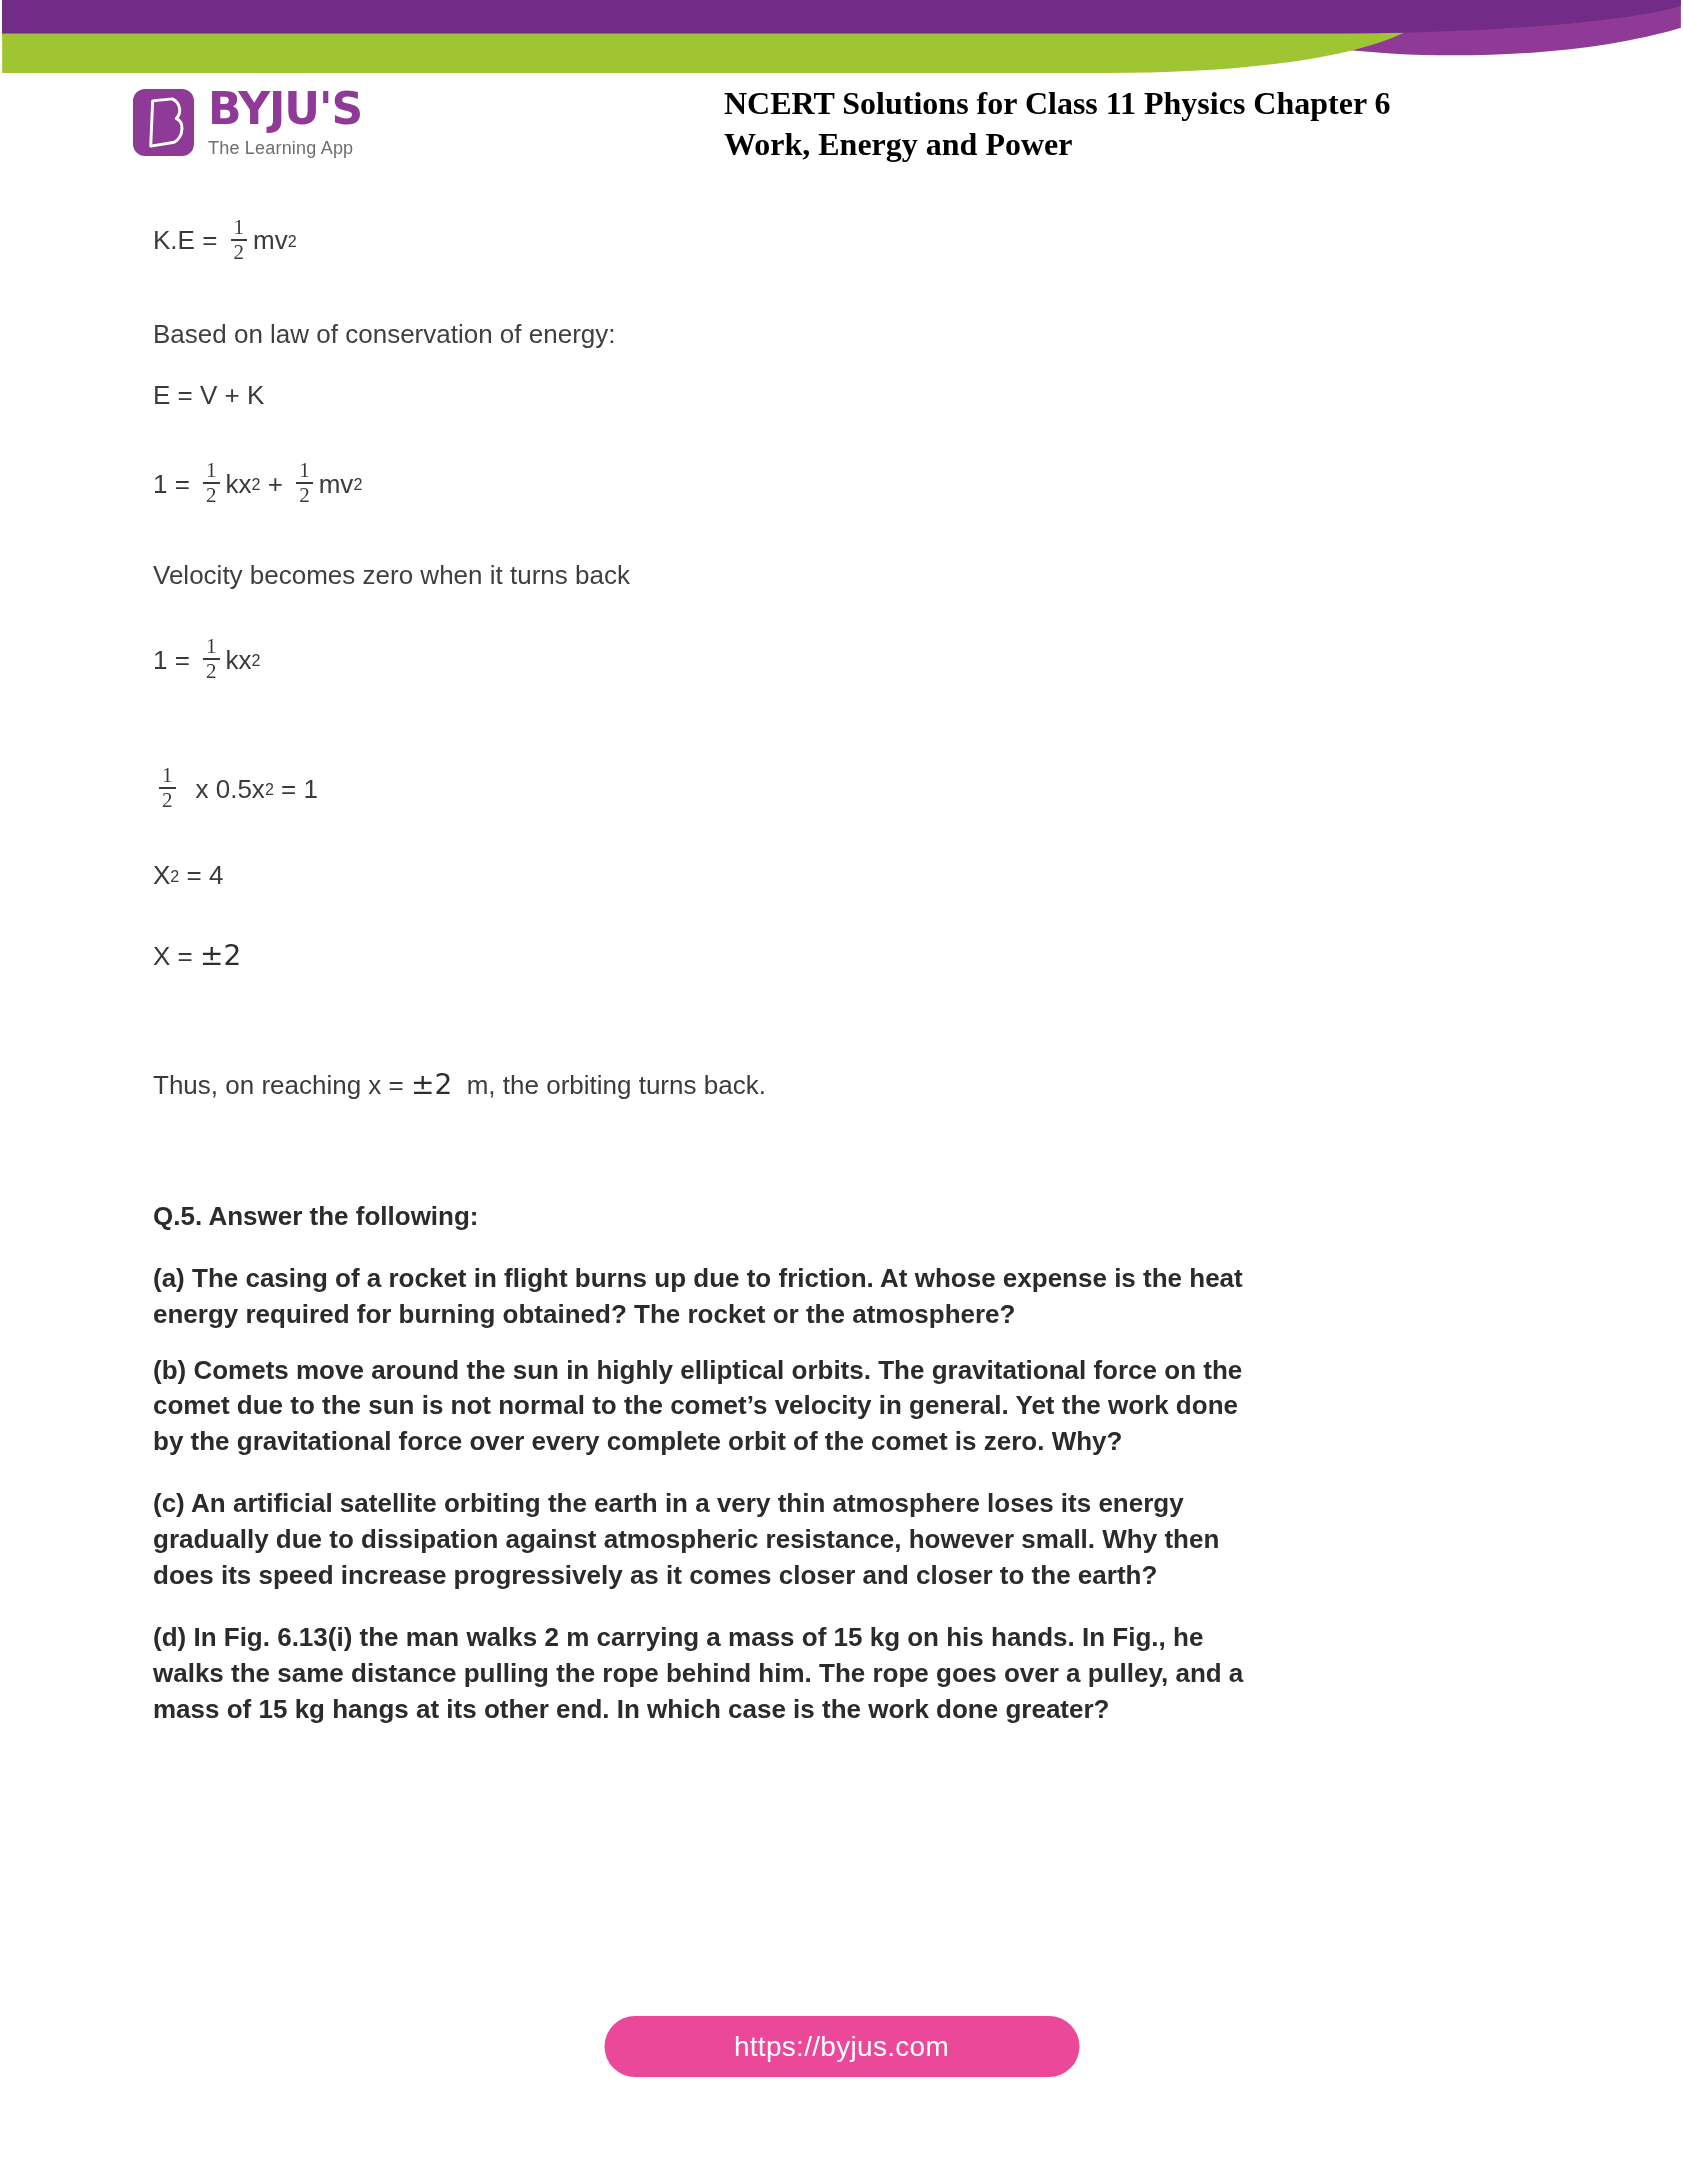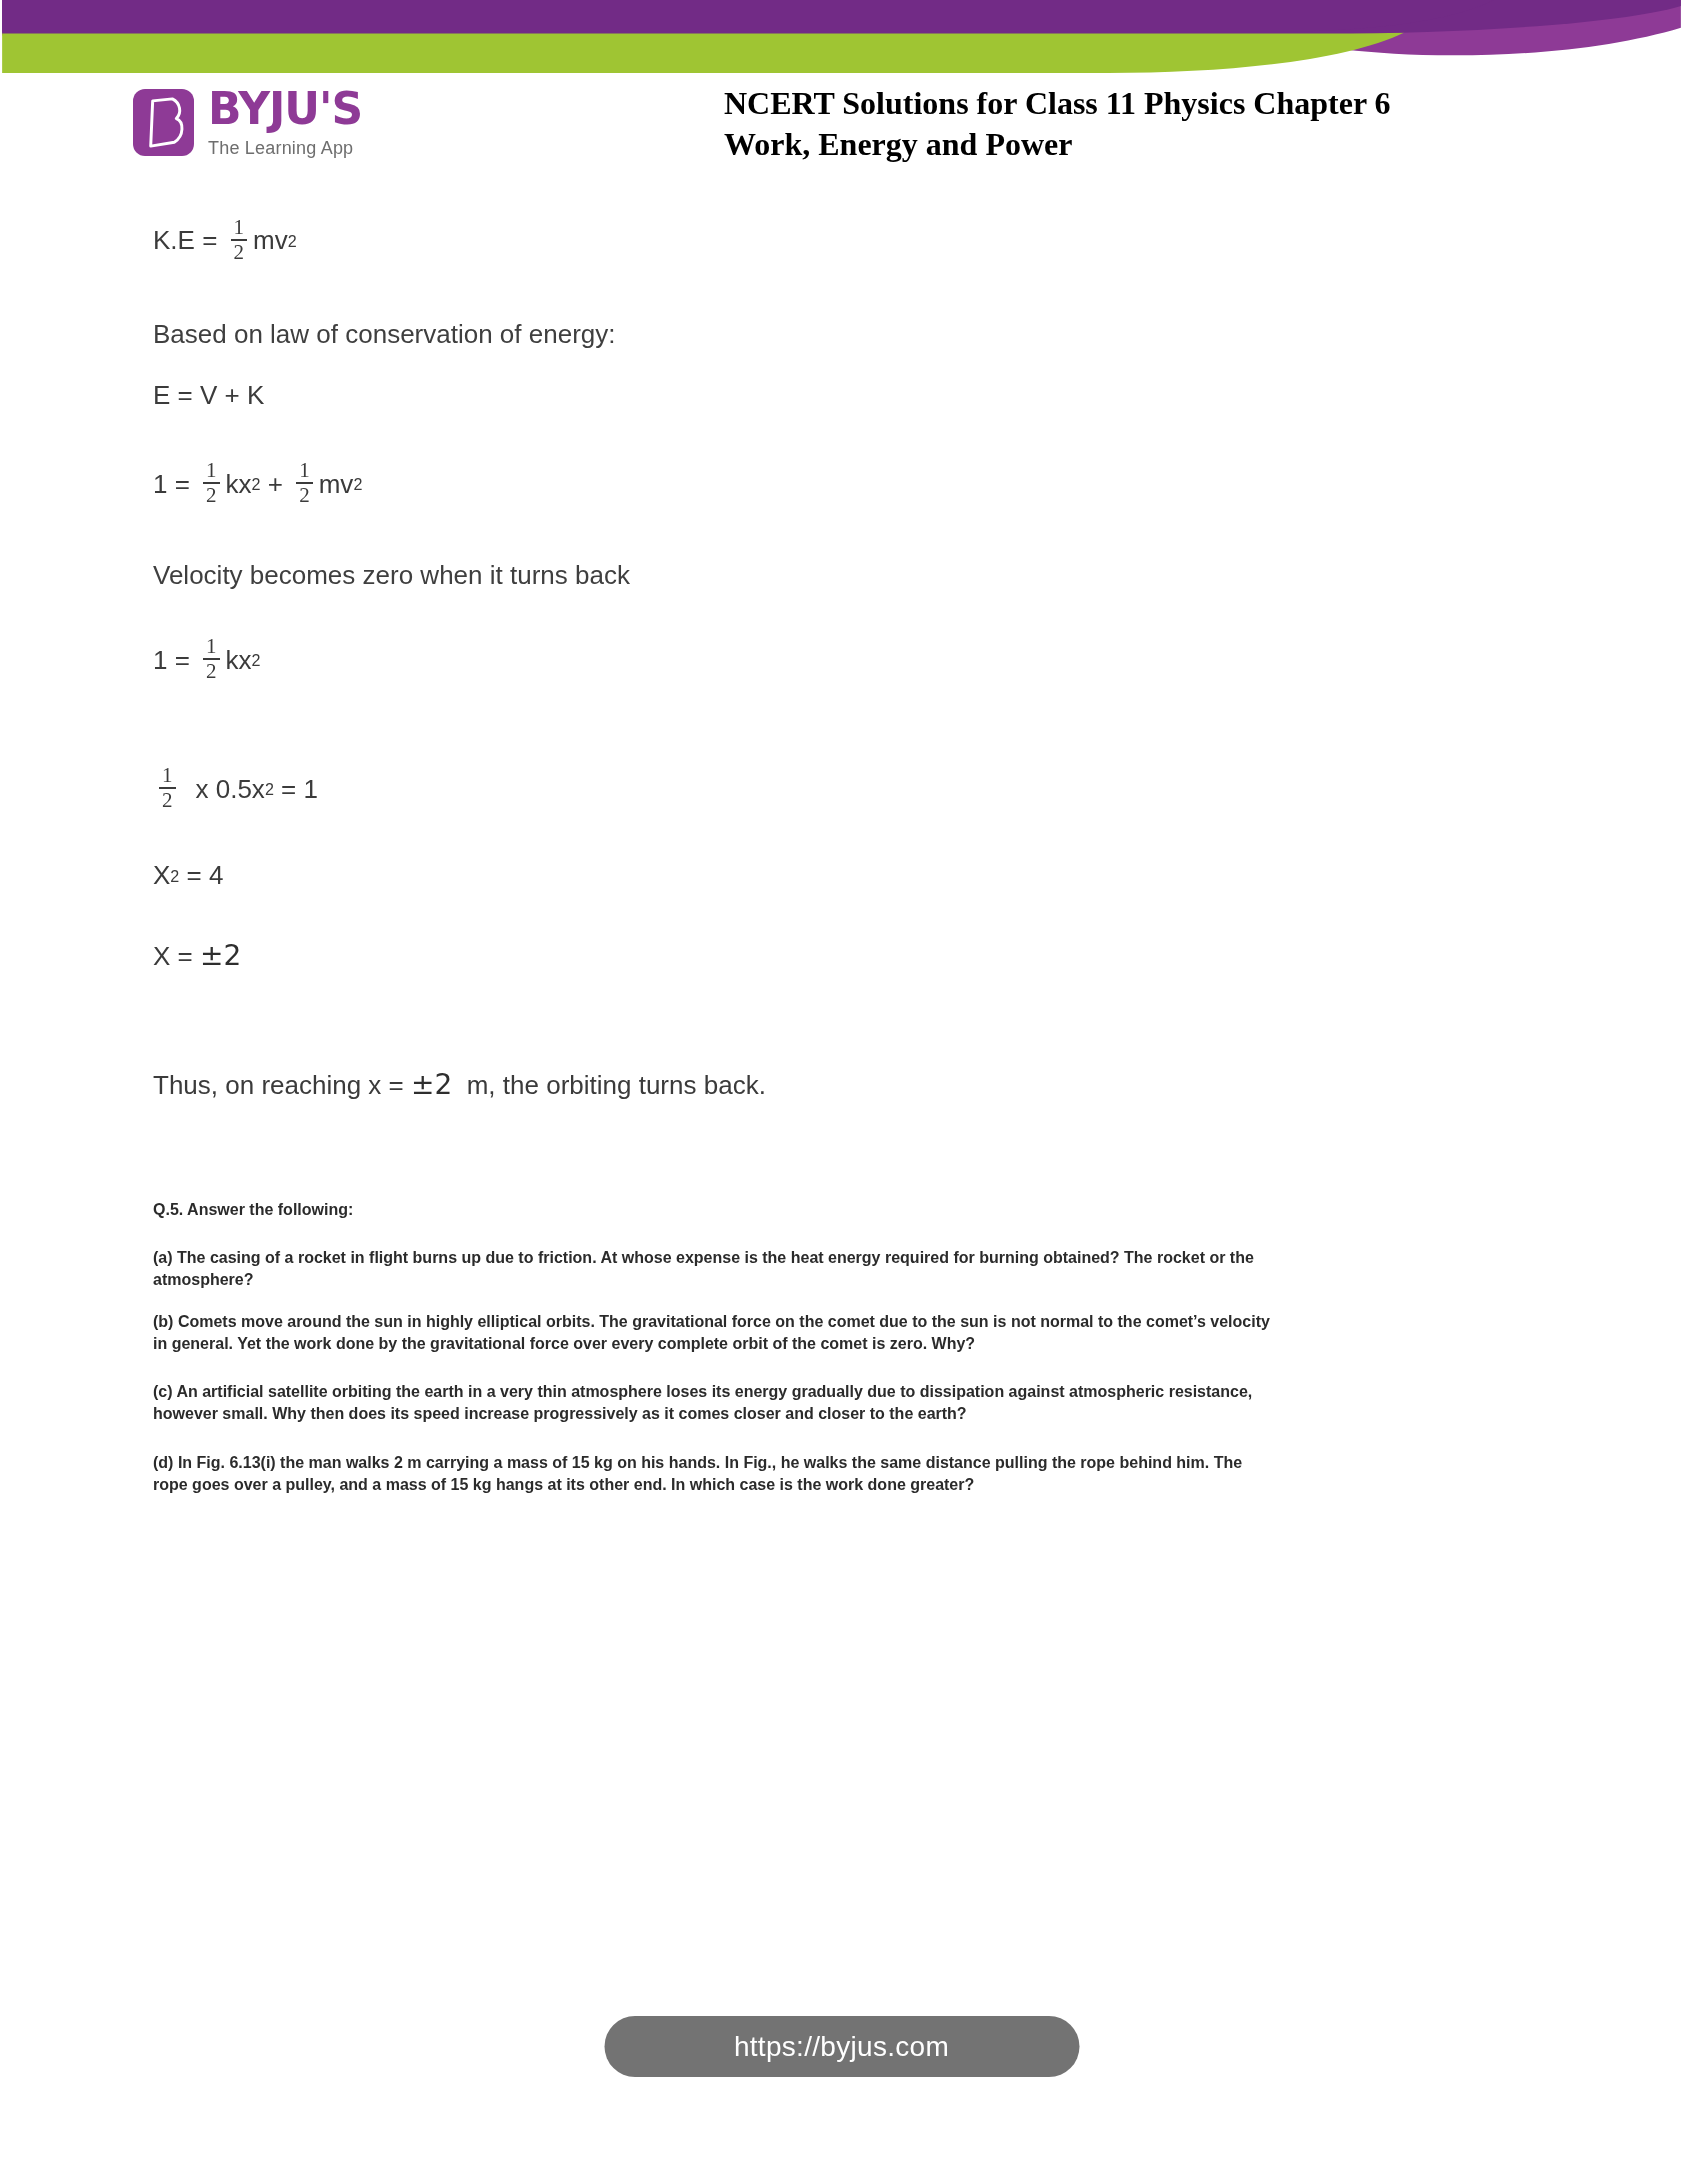--- a/index.html
+++ b/index.html
@@ -132,34 +132,34 @@
 
   
   .qblock {
     padding-left: 153px;
     padding-right: 149px;
   }
   .qtitle, .qpara {
     font-family: "Liberation Sans", sans-serif;
     font-weight: bold;
     color: #2b2b2b;
-    font-size: 16px;
+    font-size: 26px;
     line-height: 1.38;
   }
 
   
   .footer-btn {
     position: absolute;
     left: 50%;
     transform: translateX(-50%);
     top: 2016px;
     width: 475px;
     height: 61px;
     border-radius: 34px;
-    background: #737373;
+    background: #ec4899;
     border: none;
     color: #ffffff;
     font-family: "Liberation Sans", sans-serif;
     font-size: 28px;
     display: flex;
     align-items: center;
     justify-content: center;
     cursor: pointer;
     letter-spacing: 0.3px;
   }

